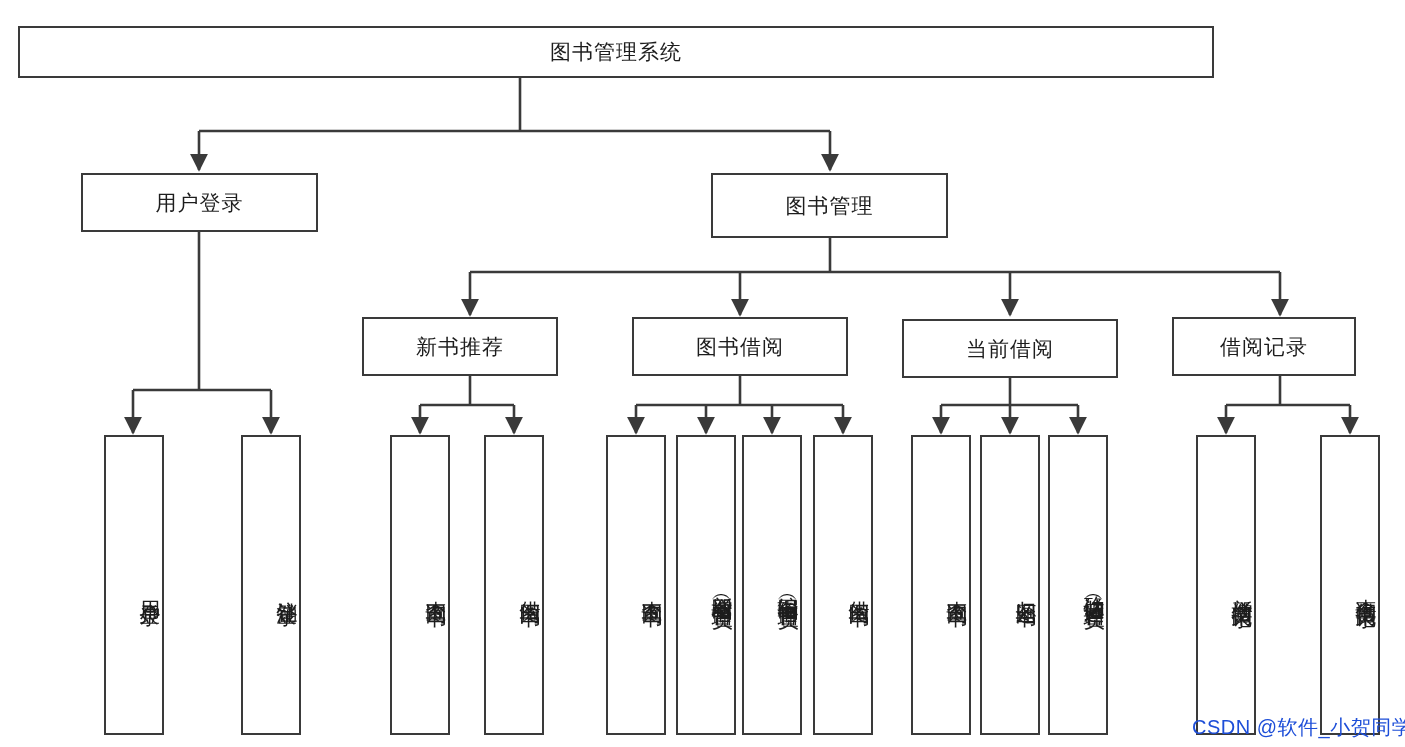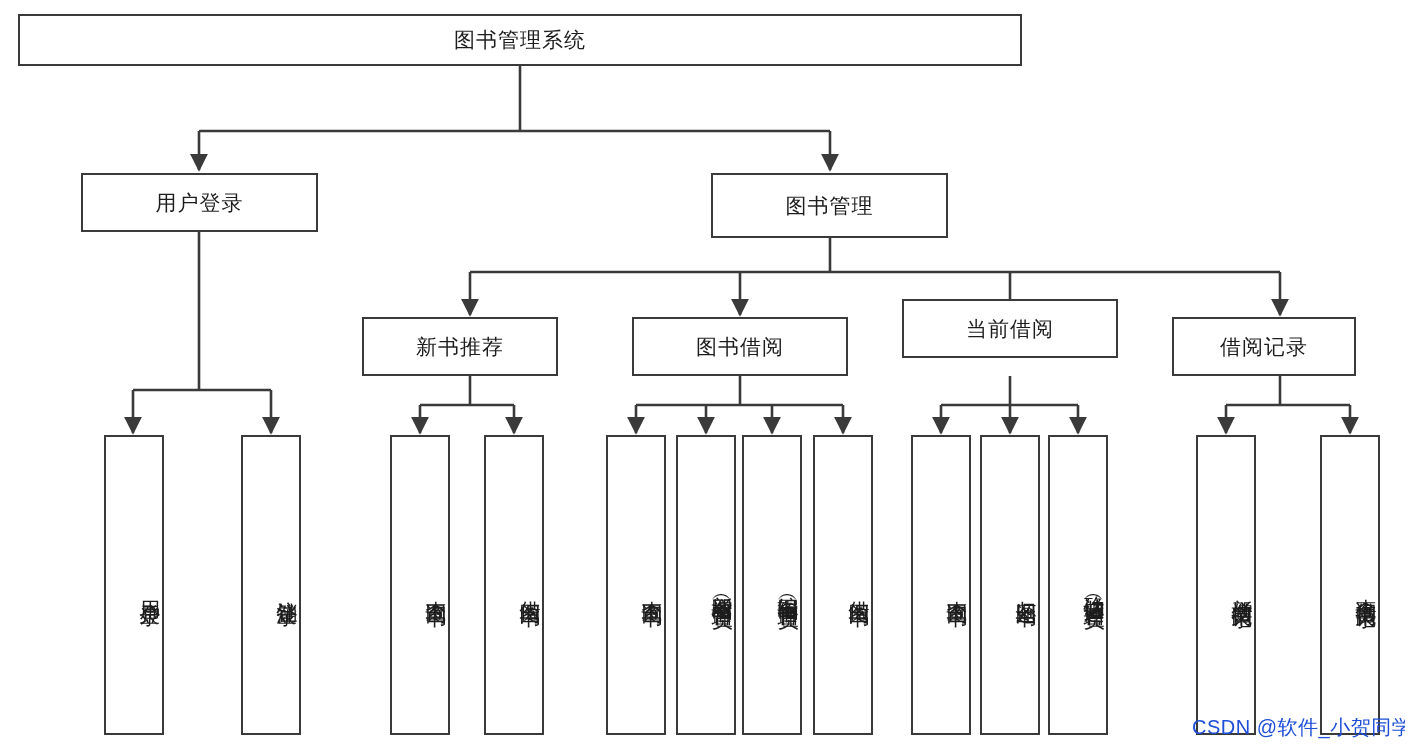--- a/index.html
+++ b/index.html
@@ -120,41 +120,41 @@
     <path class="wire" d="M 941 405 L 941 433" marker-end="url(#ah)"></path>
     <path class="wire" d="M 1010 405 L 1010 433" marker-end="url(#ah)"></path>
     <path class="wire" d="M 1078 405 L 1078 433" marker-end="url(#ah)"></path>
 
     <path class="wire" d="M 1280 376 L 1280 405"></path>
     <path class="wire" d="M 1226 405 L 1350 405"></path>
     <path class="wire" d="M 1226 405 L 1226 433" marker-end="url(#ah)"></path>
     <path class="wire" d="M 1350 405 L 1350 433" marker-end="url(#ah)"></path>
   </svg>
 
-  <div class="node horiz" style="left:18px; top:14px; width:1004px; height:52px;">
+  <div class="node horiz" style="left:18px; top:26px; width:1196px; height:52px;">
     <span class="label">图书管理系统</span>
   </div>
 
   <div class="node horiz" style="left:81px; top:173px; width:237px; height:59px;">
     <span class="label">用户登录</span>
   </div>
 
   <div class="node horiz" style="left:711px; top:173px; width:237px; height:65px;">
     <span class="label">图书管理</span>
   </div>
 
   <div class="node horiz" style="left:362px; top:317px; width:196px; height:59px;">
     <span class="label">新书推荐</span>
   </div>
 
   <div class="node horiz" style="left:632px; top:317px; width:216px; height:59px;align-items:center;">
     <span class="label">图书借阅</span>
   </div>
 
-  <div class="node horiz" style="left:902px; top:299px; width:216px; height:59px;">
+  <div class="node horiz" style="left:902px; top:319px; width:216px; height:59px;">
     <span class="label">当前借阅</span>
   </div>
 
   <div class="node horiz" style="left:1172px; top:317px; width:184px; height:59px;">
     <span class="label">借阅记录</span>
   </div>
 
   <div class="node vert" style="left:104px; top:435px; width:60px; height:300px;">
     <span class="label">用户登录</span>
   </div>

